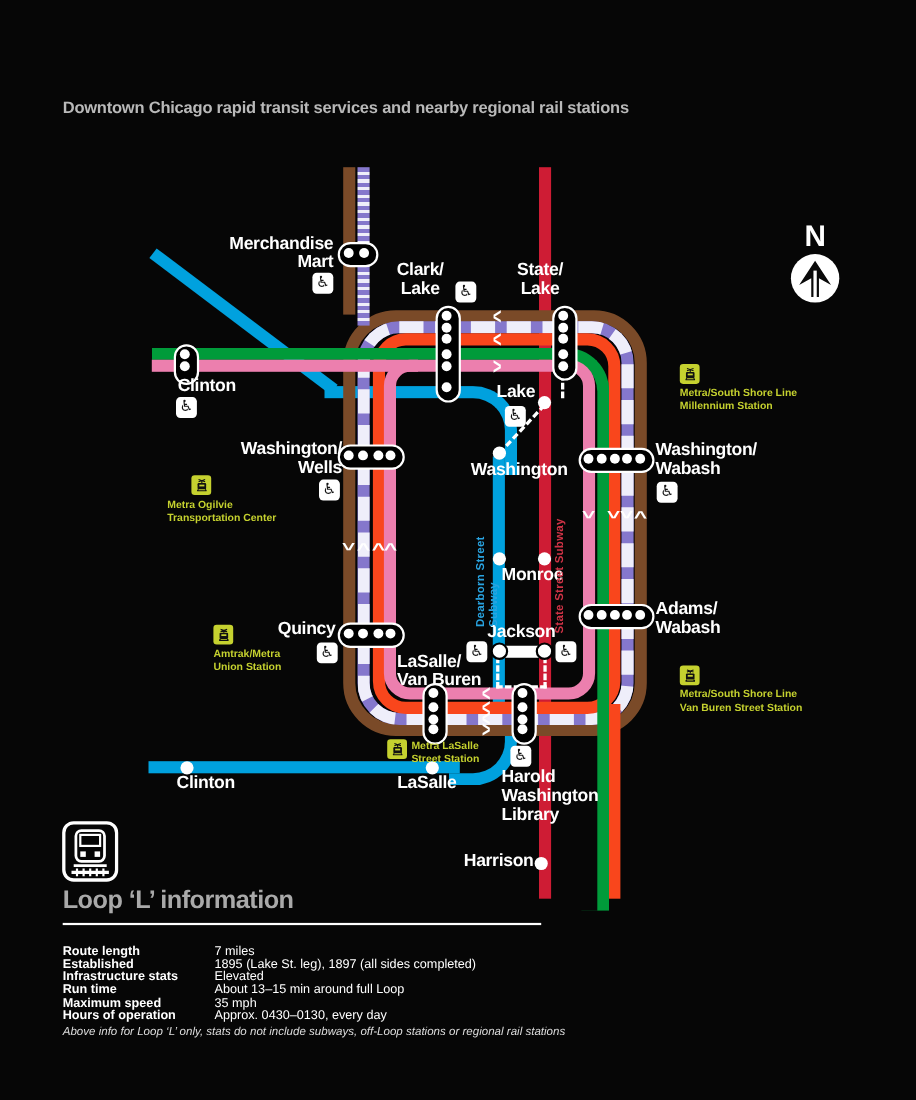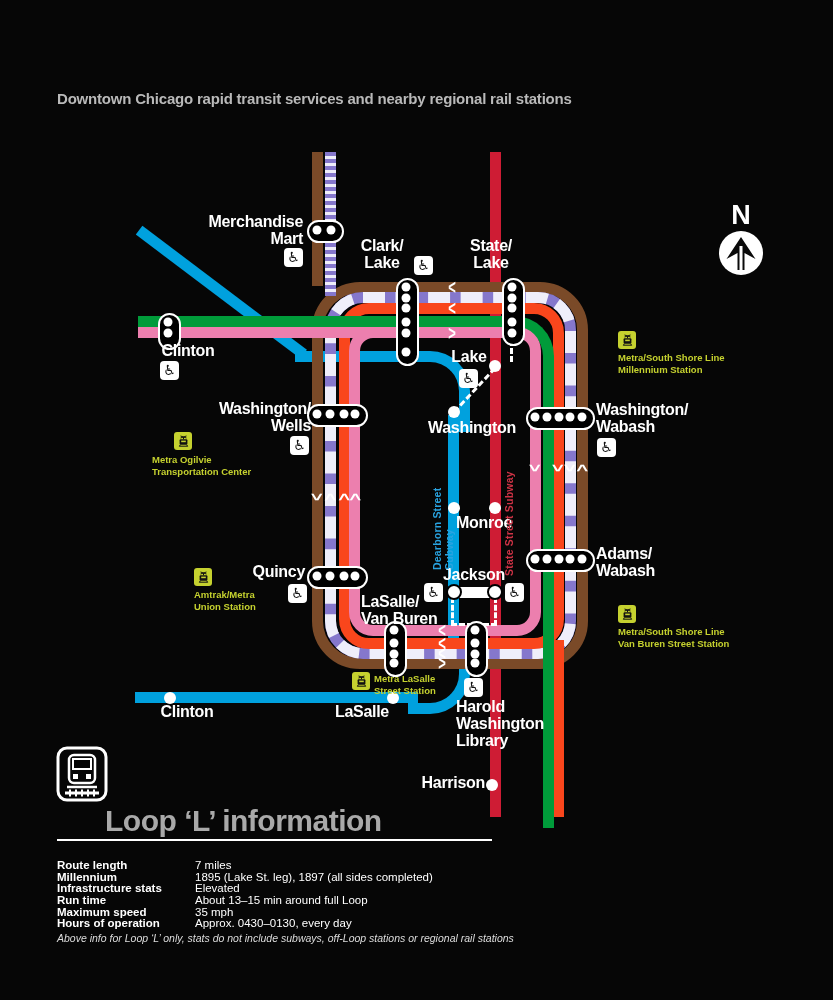--- a/index.html
+++ b/index.html
@@ -36,21 +36,21 @@
   
   .acc{position:absolute;width:19px;height:19px;background:#fff;border-radius:4px;color:#111;
        font-family:"DejaVu Sans",sans-serif;font-size:14px;line-height:19px;text-align:center;}
   .metra-ic{position:absolute;width:18px;height:18px;background:#c5d12f;border-radius:3px;
        display:flex;align-items:center;justify-content:center;}
   .chv{position:absolute;color:#fff;font-weight:900;font-size:13px;
        transform:translate(-50%,-50%) scaleY(1.6);}
   .chv.up{transform:translate(-50%,-50%) rotate(-90deg) scaleY(1.6);}
   .chv.down{transform:translate(-50%,-50%) rotate(90deg) scaleY(1.6);}
   
-  .info-head{left:57px;top:804px;color:#a9a9a9;font-size:30px;font-weight:bold;letter-spacing:-0.5px;margin-left:48px;}
+  .info-head{left:57px;top:804px;color:#a9a9a9;font-size:23px;font-weight:bold;letter-spacing:-0.5px;}
   .rule{left:57px;top:839px;width:435px;height:2px;background:#fff;}
   .info-table{left:57px;top:844px;width:500px;color:#fff;font-size:11.5px;margin-top:16px;}
   .info-row{display:flex;height:11.7px;line-height:11.7px;}
   .info-row .lab{width:138px;font-weight:bold;}
   .note{left:57px;top:922px;color:#ddd;font-size:10.5px;font-style:italic;margin-top:10px;}
 </style>
 </head>
 <body>
 
 <div id="poster">
@@ -210,21 +210,21 @@
 Wabash</div>
 
   <div class="stn" style="left:424px;top:567px;width:100px;text-align:center;">Jackson</div>
   <div class="acc" style="left:424px;top:583px;">♿</div>
   <div class="acc" style="left:505px;top:583px;">♿</div>
 
   <div class="stn" style="left:361px;top:594px;">LaSalle/
 Van Buren</div>
 
   <div class="stn" style="left:147px;top:704px;width:80px;text-align:center;">Clinton</div>
-  <div class="stn" style="left:335px;top:704px;width:80px;text-align:left;">LaSalle</div>
+  <div class="stn" style="left:335px;top:704px;width:80px;text-align:right;">LaSalle</div>
 
   <div class="acc" style="left:464px;top:678px;">♿</div>
   <div class="stn" style="left:456px;top:699px;">Harold
 Washington
 Library</div>
 
   <div class="stn" style="right:348px;top:775px;text-align:right;">Harrison</div>
 
   <div class="subway-lbl" style="left:431px;top:446px;height:124px;color:#29a3e0;">Dearborn Street Subway</div>
   <div class="subway-lbl" style="left:503px;top:452px;height:124px;color:#cf3346;">State Street Subway</div>
@@ -308,21 +308,21 @@
 
   <div class="abs info-head">Loop ‘L’ information</div>
   <div class="abs rule"></div>
 
   <div class="abs info-table">
     <div class="info-row">
         <span class="lab">Route length</span>
         <span class="val">7 miles</span>
       </div>
     <div class="info-row">
-        <span class="lab">Millennium</span>
+        <span class="lab">Established</span>
         <span class="val">1895 (Lake St. leg), 1897 (all sides completed)</span>
       </div>
     <div class="info-row">
         <span class="lab">Infrastructure stats</span>
         <span class="val">Elevated</span>
       </div>
     <div class="info-row">
         <span class="lab">Run time</span>
         <span class="val">About 13–15 min around full Loop</span>
       </div>

